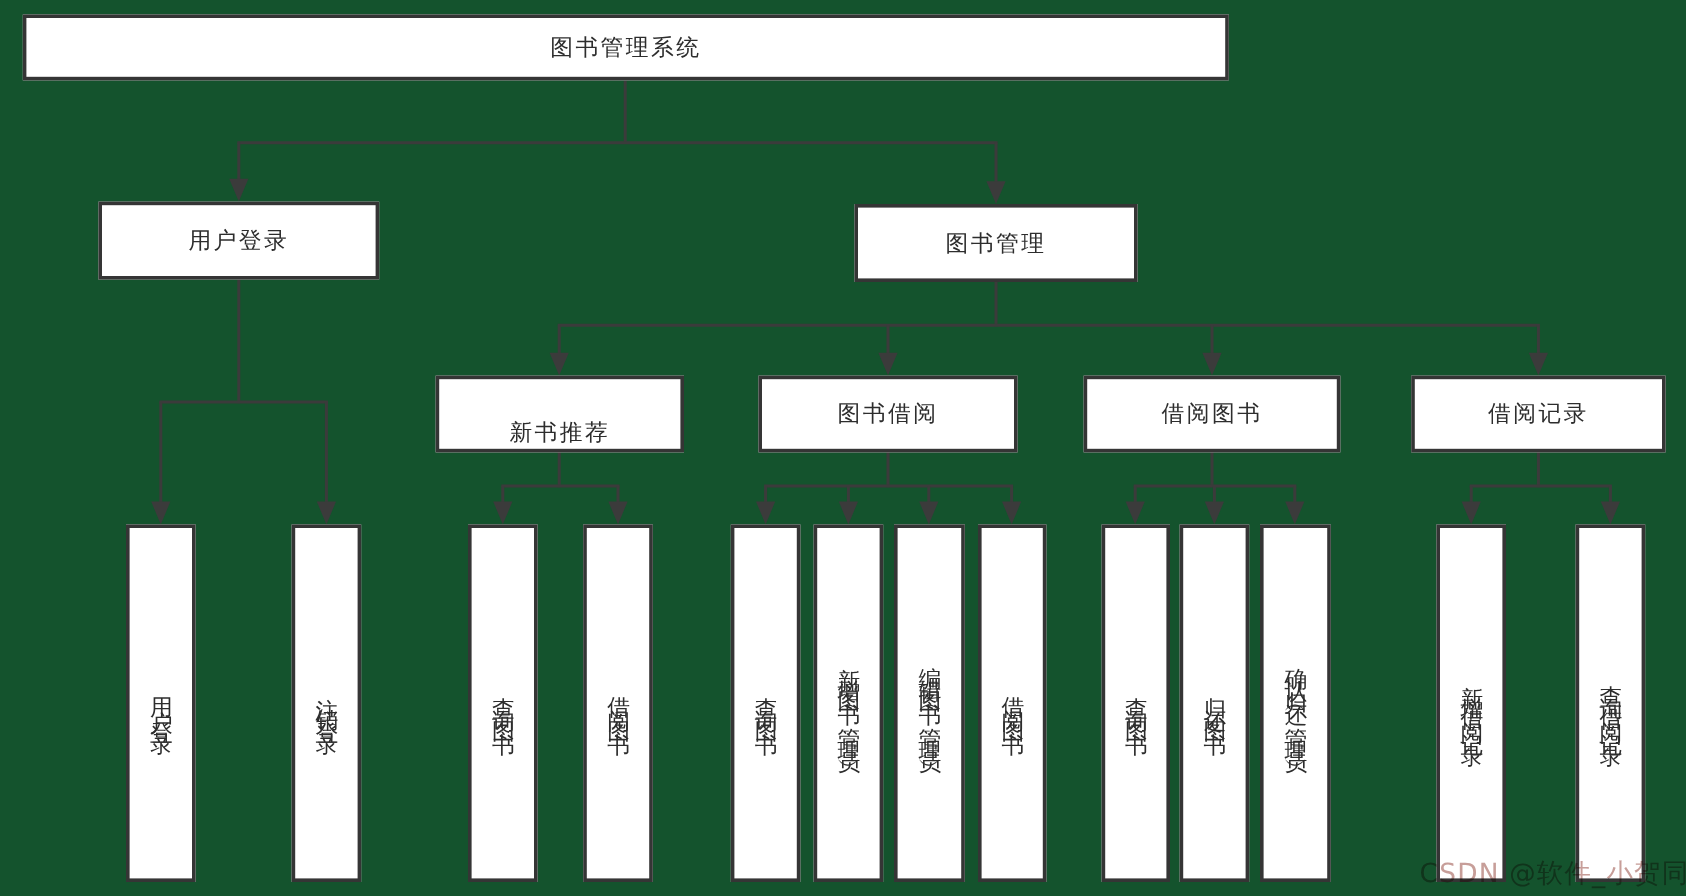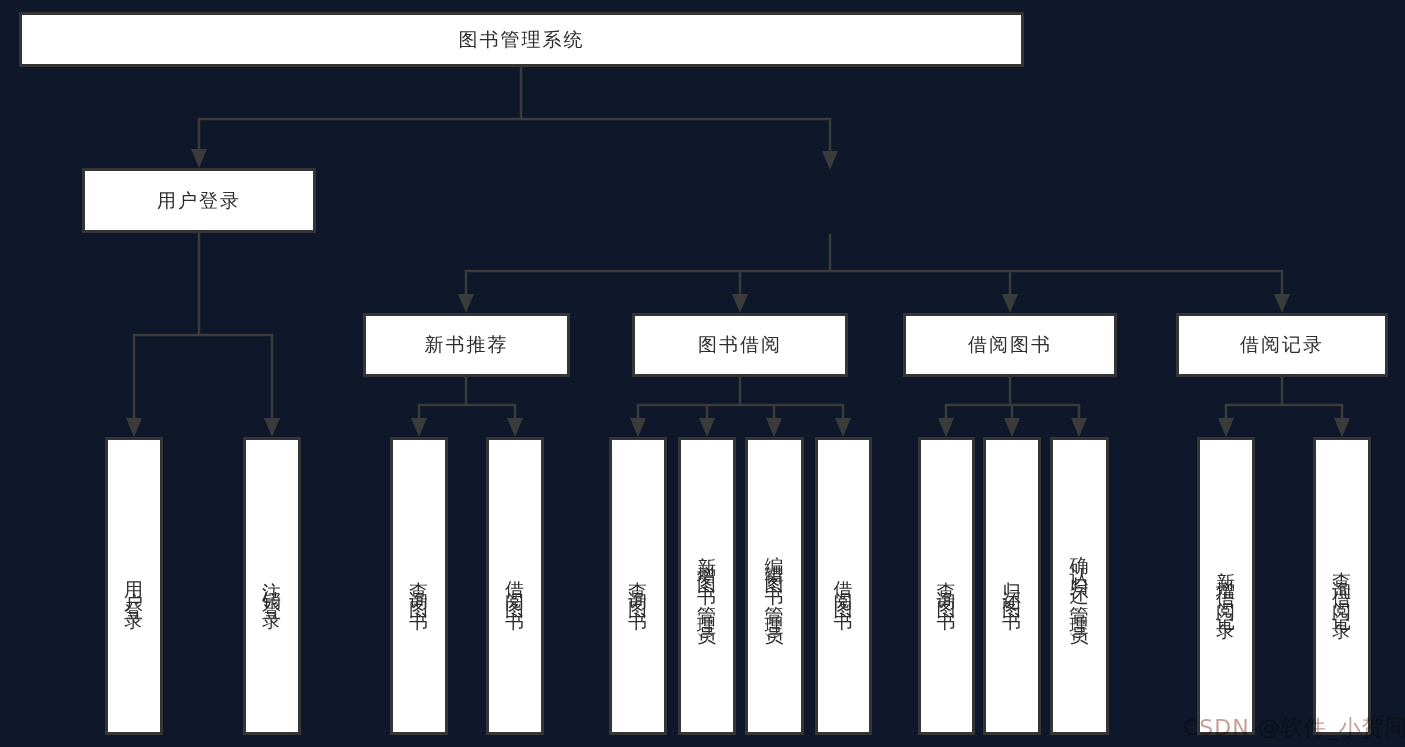--- a/index.html
+++ b/index.html
@@ -1,19 +1,19 @@
 <!DOCTYPE html>
 <html><head>
 <meta charset="utf-8">
 <style>
   html,body{margin:0;padding:0;background:#ffffff;}
   #stage{
     position:relative;
     width:1405px;height:747px;
-    background:#0f172a;
+    background:#14532d;
     font-family:"DejaVu Sans",sans-serif;
     color:#2d2d2d;
     overflow:hidden;
   }
   #wires{position:absolute;left:0;top:0;width:1405px;height:747px;pointer-events:none;}
   .node{
     position:absolute;
     box-sizing:border-box;
     border:3px solid #353535;
     background:#ffffff;
@@ -107,22 +107,25 @@
       <polygon points="1334,418 1350,418 1342,437" fill="#3b3b3b"></polygon>
     </svg>
 
   <div class="node" style="left:19px;top:12px;width:1005px;height:55px;">
     <span class="lbl">图书管理系统</span>
   </div>
 
   <div class="node" style="left:82px;top:168px;width:234px;height:65px;">
     <span class="lbl">用户登录</span>
   </div>
+  <div class="node" style="left:712px;top:170px;width:236px;height:65px;">
+    <span class="lbl">图书管理</span>
+  </div>
 
-  <div class="node" style="left:363px;top:313px;width:207px;height:64px;">
+  <div class="node" style="left:363px;top:313px;width:207px;height:64px;align-items:flex-end;">
     <span class="lbl">新书推荐</span>
   </div>
   <div class="node" style="left:632px;top:313px;width:216px;height:64px;text-align:center;">
     <span class="lbl">图书借阅</span>
   </div>
   <div class="node" style="left:903px;top:313px;width:214px;height:64px;">
     <span class="lbl">借阅图书</span>
   </div>
   <div class="node" style="left:1176px;top:313px;width:212px;height:64px;">
     <span class="lbl">借阅记录</span>

